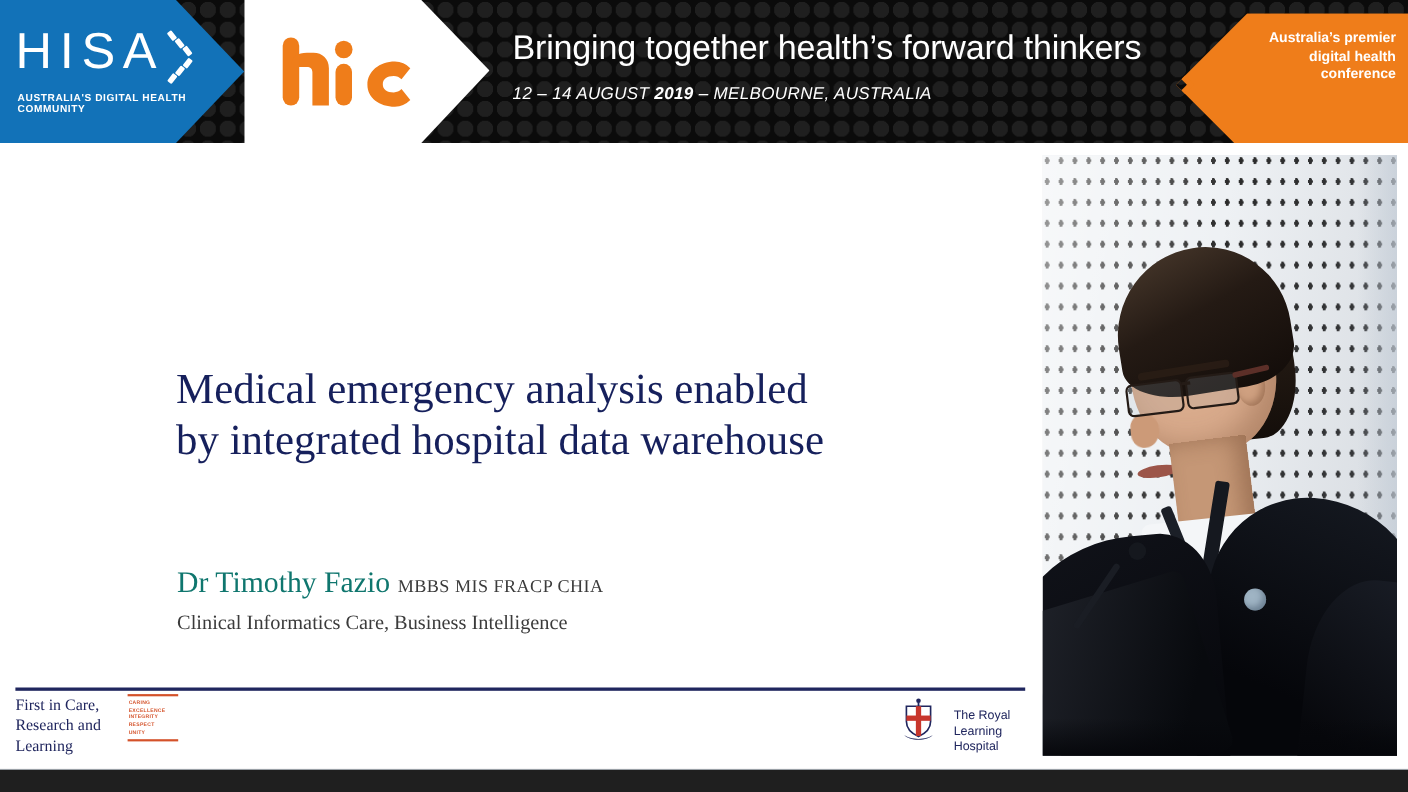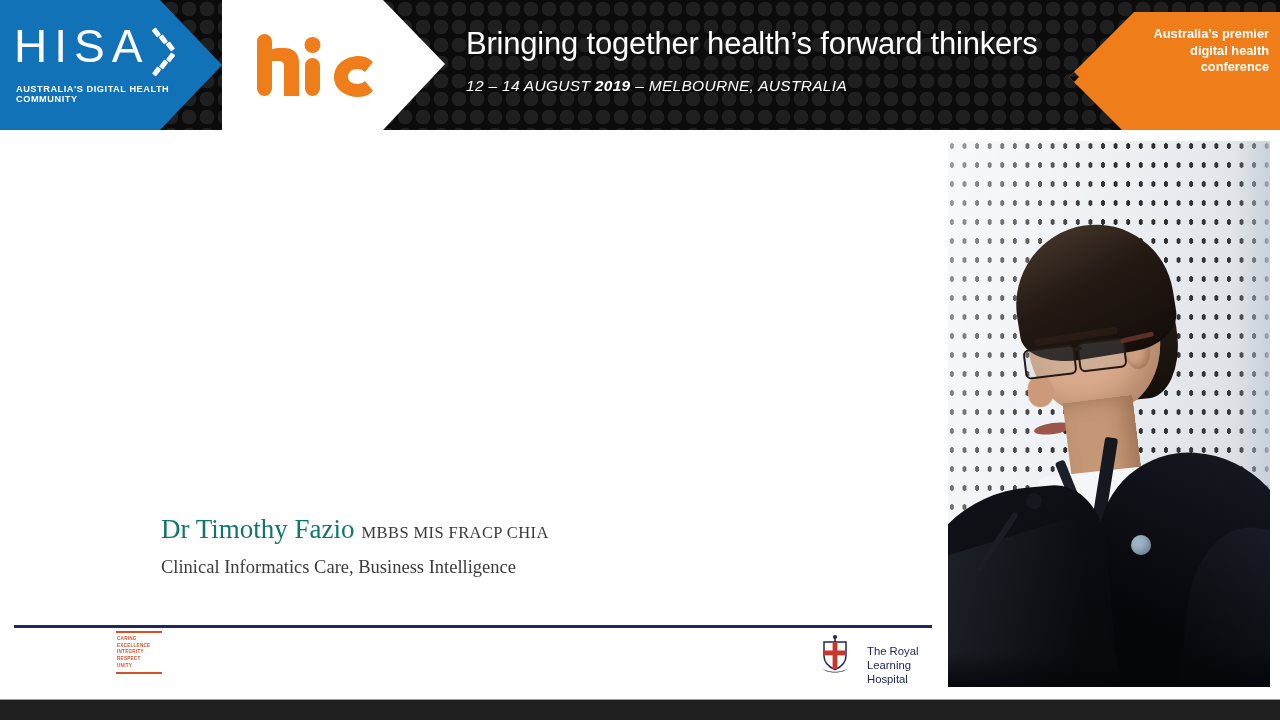--- a/index.html
+++ b/index.html
@@ -329,28 +329,34 @@
         <polygon points="0,0 65,66 0,132 -70,132 -70,0" fill="url(#dotp)"></polygon>
         <path d="M0,-4 L69,66 L0,136" fill="none" stroke="#ef7d1a" stroke-width="4"></path>
         <path d="M-24,-4 L45,66 L-24,136" fill="none" stroke="#ef7d1a" stroke-width="4"></path>
       </svg>
       <div class="orange-text">Australia’s premier digital health conference</div>
     </div>
   </div>
 
   <div class="slide-area">
 
+    <h1 class="slide-title">Medical emergency analysis enabled by integrated hospital data warehouse</h1>
 
     <div class="presenter-line">
       <span class="presenter-name">Dr Timothy Fazio</span><span class="presenter-creds">MBBS MIS FRACP CHIA</span>
     </div>
     <div class="presenter-role">Clinical Informatics Care, Business Intelligence</div>
 
     <div class="rule"></div>
 
+    <div class="fic">
+      <div>First in Care,</div>
+      <div>Research and</div>
+      <div>Learning</div>
+    </div>
 
     <div class="values">
       <div class="values-bar"></div>
       <div class="values-list">
         <div>CARING</div>
         <div>EXCELLENCE</div>
         <div>INTEGRITY</div>
         <div>RESPECT</div>
         <div>UNITY</div>
       </div>

